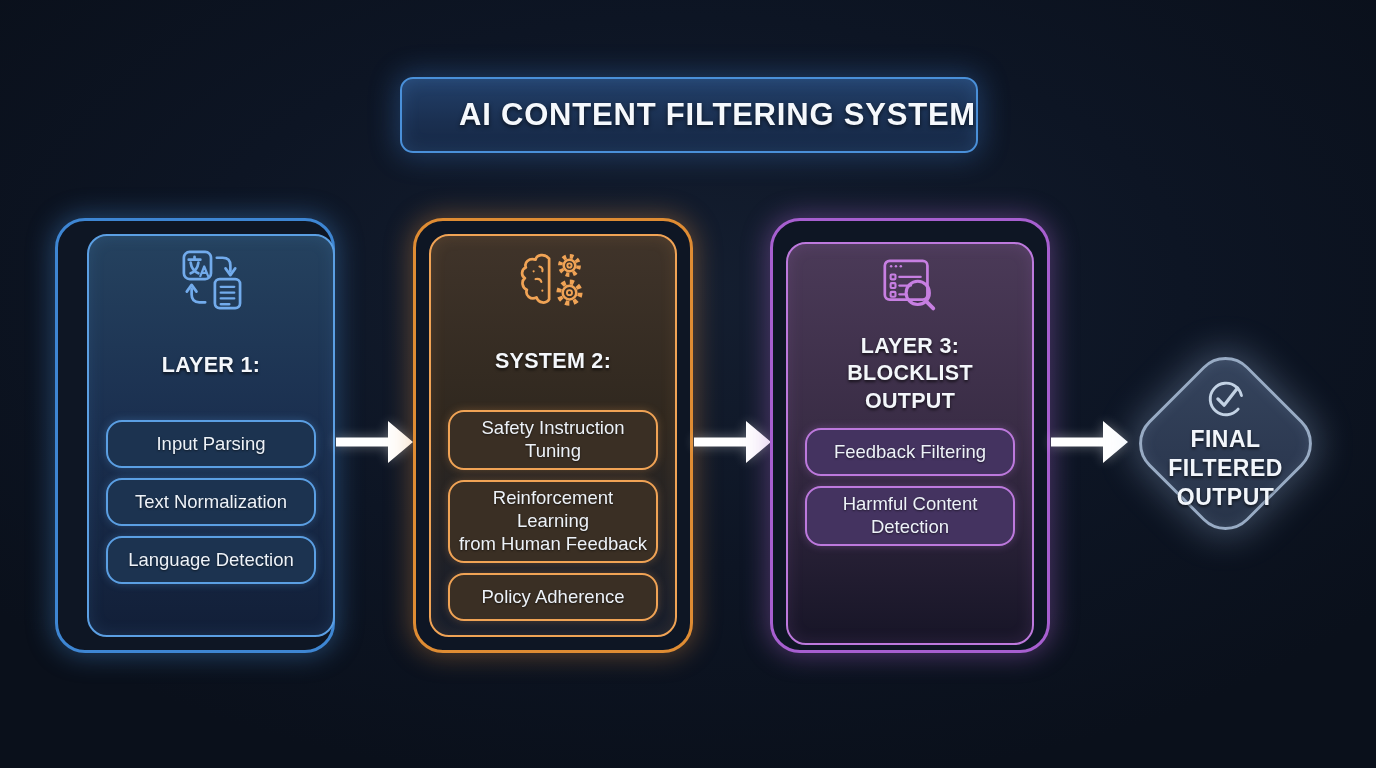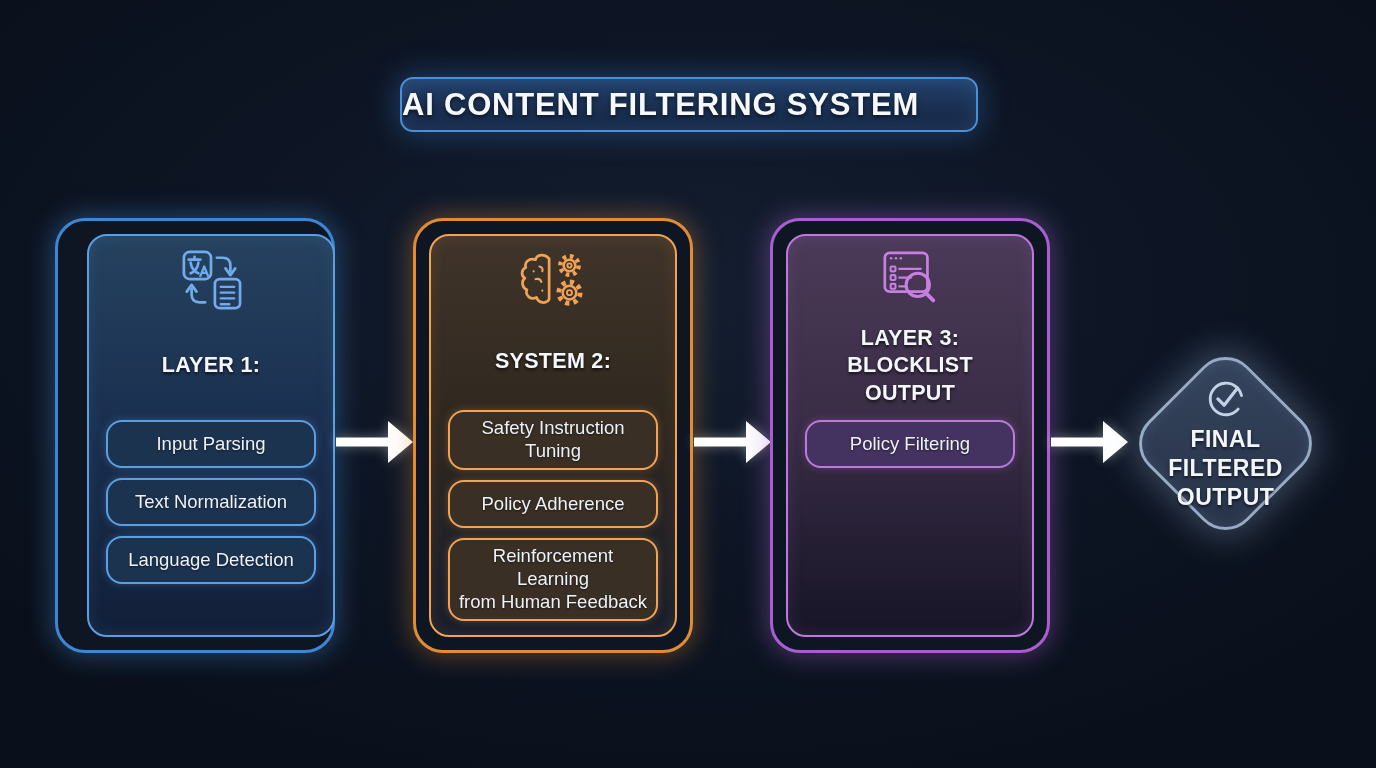--- a/index.html
+++ b/index.html
@@ -7,25 +7,25 @@
   body {
     font-family: "Liberation Sans", sans-serif;
     background:
       radial-gradient(ellipse 900px 500px at 50% 38%, #141e30 0%, #0d1524 55%, #0a101b 100%);
     position: relative;
     color: #f2f6fb;
   }
 
   
   .title-box {
-    position: absolute; left: 400px; top: 77px; width: 578px; height: 55px;
+    position: absolute; left: 400px; top: 77px; width: 578px; height: 76px;
     border: 2.5px solid #4a90d9; border-radius: 13px;
     background: linear-gradient(180deg, #22406a 0%, #1a2f50 60%, #162845 100%);
     box-shadow: 0 0 28px 4px rgba(70,140,230,0.30), inset 0 0 18px rgba(90,160,240,0.18);
-    display: flex; align-items: center; justify-content: flex-start;
+    display: flex; align-items: center; justify-content: flex-end;
   }
   .title-box h1 {
     font-size: 31px; font-weight: bold; letter-spacing: 0.8px; color: #f5f8fc;
     text-shadow: 0 2px 4px rgba(0,0,0,0.6);
     white-space: nowrap;
   }
 
   
   .card {
     position: absolute; top: 218px; width: 280px; height: 435px;
@@ -65,21 +65,21 @@
   .card.orange { left: 413px; border-color: #df8c33; box-shadow: 0 0 26px 3px rgba(232,146,63,0.35); }
   .card.orange .card-inner { border-color: #f0a355;
     background: linear-gradient(180deg, #40342a 0%, #30281f 45%, #161d2c 100%);
     box-shadow: inset 0 0 16px rgba(240,163,85,0.13); }
   .card.orange .pill { border-color: #f0a355; background: #3a2f24; box-shadow: 0 0 9px rgba(240,163,85,0.28); }
 
   
   .card.purple { left: 770px; border-color: #a75fd0; box-shadow: 0 0 26px 3px rgba(177,105,214,0.38); }
   .card.purple .card-inner { border-color: #bd79dd;
     background: linear-gradient(180deg, #4b3a58 0%, #3a2d46 45%, #171527 100%);
-    box-shadow: inset 0 0 16px rgba(189,121,221,0.15); }
+    box-shadow: inset 0 0 16px rgba(189,121,221,0.15); margin-top: 8px; }
   .card.purple .pill { border-color: #bd79dd; background: #443360; box-shadow: 0 0 9px rgba(189,121,221,0.30); }
 
   
   .arrow { position: absolute; top: 420px; width: 78px; height: 44px;
     filter: drop-shadow(0 0 6px rgba(255,255,255,0.35)); }
   .arrow-1 { left: 336px; }
   .arrow-2 { left: 694px; }
   .arrow-3 { left: 1051px; }
 
   
@@ -165,25 +165,25 @@
       </div>
       <div class="title-area">
         <div class="layer-title">SYSTEM 2:</div>
       </div>
     </div>
     <div class="items">
       <div class="pill">
         <span class="pill-label">Safety Instruction Tuning</span>
       </div>
       <div class="pill">
-        <span class="pill-label">Policy Adherence</span>
-      </div>
-      <div class="pill">
         <span class="pill-label">Reinforcement Learning
 from Human Feedback</span>
+      </div>
+      <div class="pill">
+        <span class="pill-label">Policy Adherence</span>
       </div>
     </div>
   </div>
 </div>
 
 <svg class="arrow arrow-2" viewBox="0 0 78 44">
   <polygon points="0,17.5 52,17.5 52,1 77,22 52,43 52,26.5 0,26.5" fill="#ffffff"></polygon>
 </svg>
 
 <div class="card purple">
@@ -205,21 +205,25 @@
           <path d="M56.5 44.5 L64 52" stroke-width="4"></path>
         </svg>
       </div>
       <div class="title-area">
         <div class="layer-title">LAYER 3:</div>
         <div class="layer-title">BLOCKLIST OUTPUT</div>
       </div>
     </div>
     <div class="items">
       <div class="pill">
-        <span class="pill-label">Policy Filtering</span>
+        <span class="pill-label">Feedback Filtering</span>
+      </div>
+      <div class="pill">
+        <span class="pill-label">Harmful Content
+Detection</span>
       </div>
     </div>
   </div>
 </div>
 
 <svg class="arrow arrow-3" viewBox="0 0 78 44">
   <polygon points="0,17.5 52,17.5 52,1 77,22 52,43 52,26.5 0,26.5" fill="#ffffff"></polygon>
 </svg>
 
 <div class="diamond-wrap">

